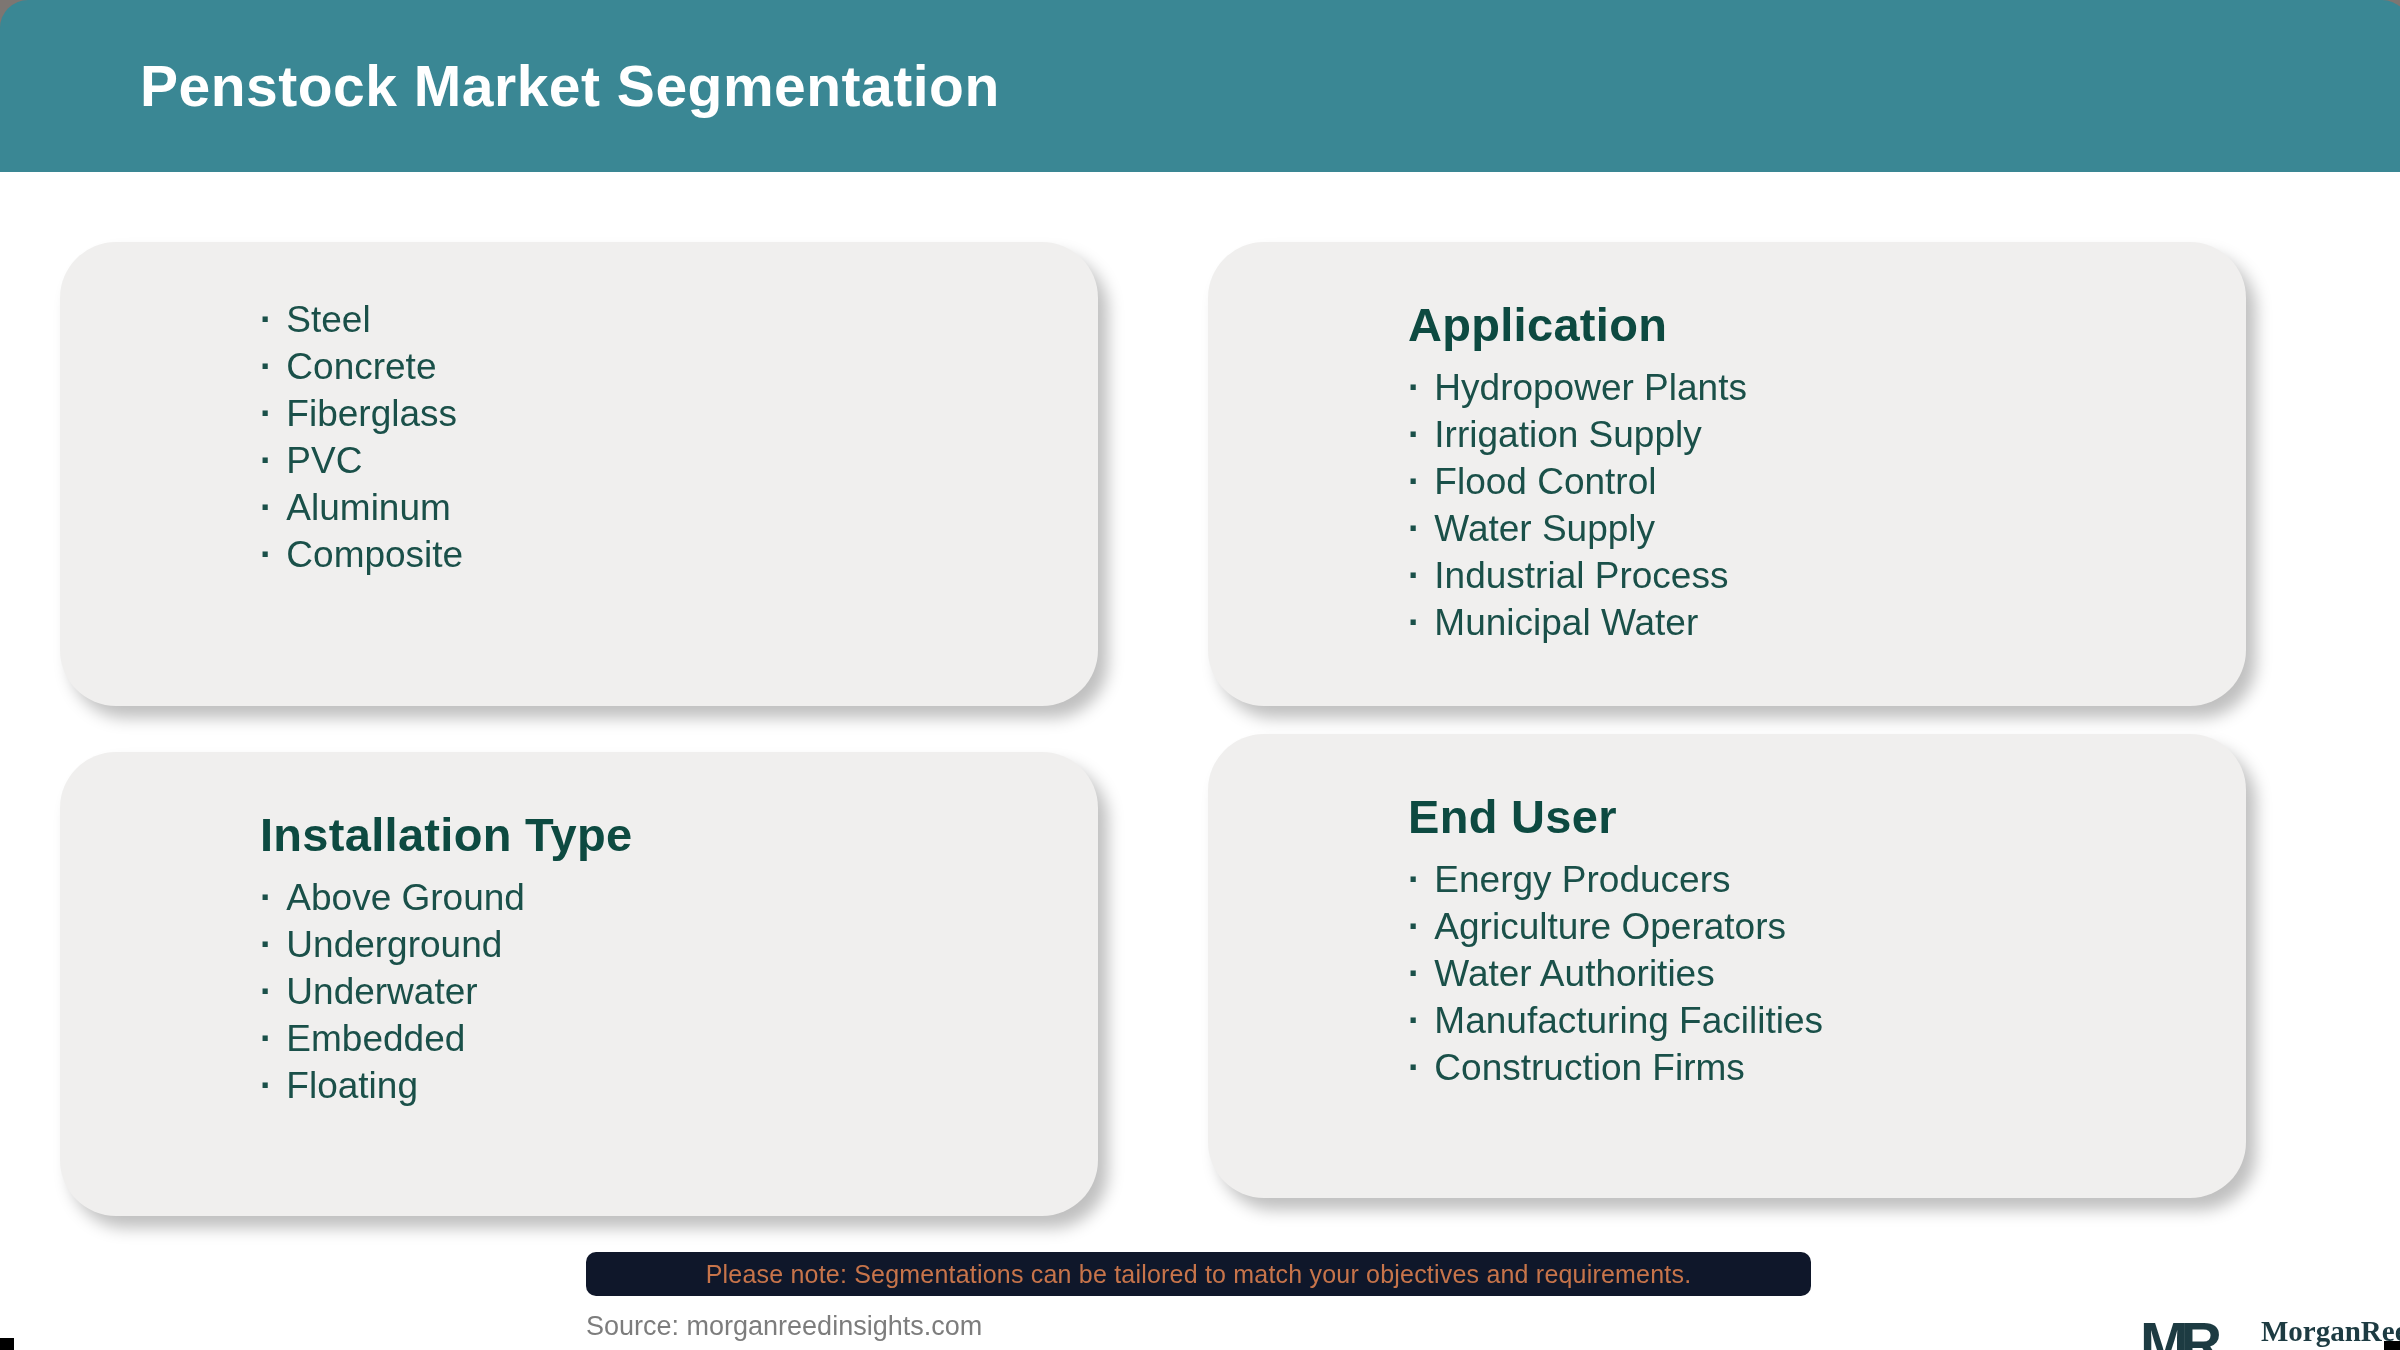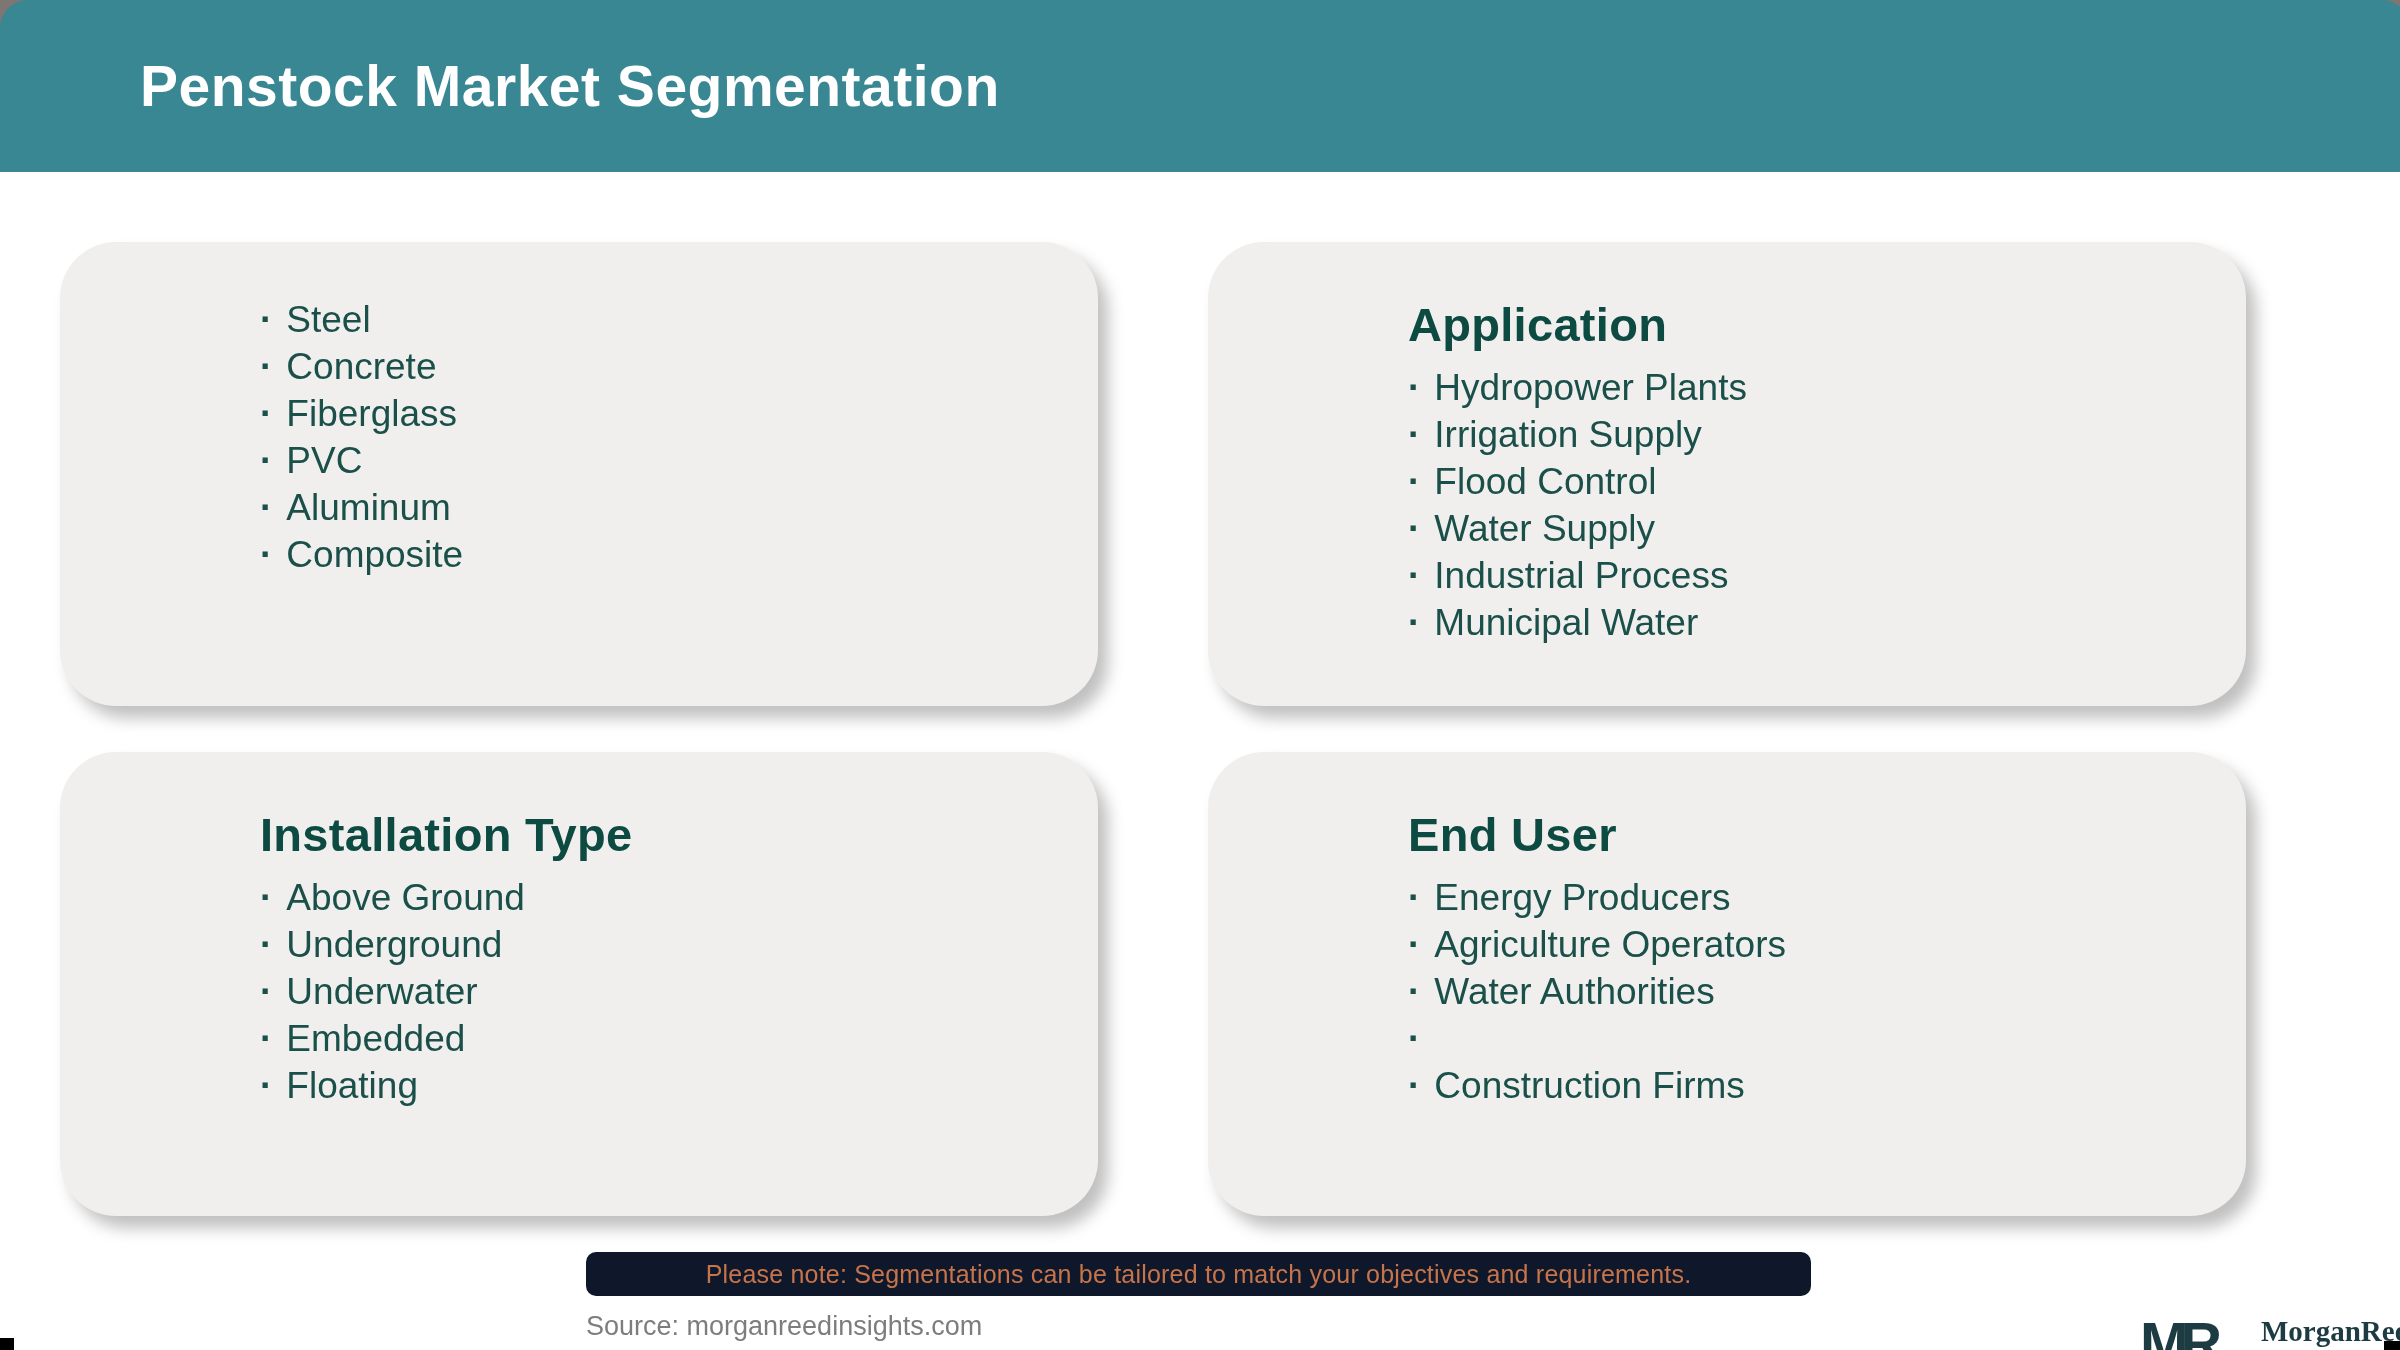--- a/index.html
+++ b/index.html
@@ -27,21 +27,21 @@
     position:absolute;width:1038px;height:464px;
     background:#f0efee;border-radius:56px;
     box-shadow:10px 12px 16px rgba(0,0,0,0.25);
     box-sizing:border-box;
     padding:54px 50px 0 200px;
     z-index:1;
   }
   .card1{left:60px;top:242px;}
   .card2{left:1208px;top:242px;}
   .card3{left:60px;top:752px;}
-  .card4{left:1208px;top:752px;}
+  .card4{left:1208px;top:734px;}
   .card-title{
     font-size:47px;font-weight:700;color:#0d4a41;
     line-height:58px;margin-bottom:10px;letter-spacing:0.3px;
   }
   .card-items{display:flex;flex-direction:column;}
   .item{
     display:flex;align-items:baseline;
     font-size:37px;color:#1a5049;line-height:47px;
   }
   .bullet{
@@ -181,20 +181,21 @@
       <div class="item">
         <span class="bullet">·</span>
         <span>Agriculture Operators</span>
       </div>
       <div class="item">
         <span class="bullet">·</span>
         <span>Water Authorities</span>
       </div>
       <div class="item">
         <span class="bullet">·</span>
+        <span>Manufacturing Facilities</span>
       </div>
       <div class="item">
         <span class="bullet">·</span>
         <span>Construction Firms</span>
       </div>
     </div>
 </section>
 
 <div class="note-bar">
   <span class="note-text">Please note: Segmentations can be tailored to match your objectives and requirements.</span>

